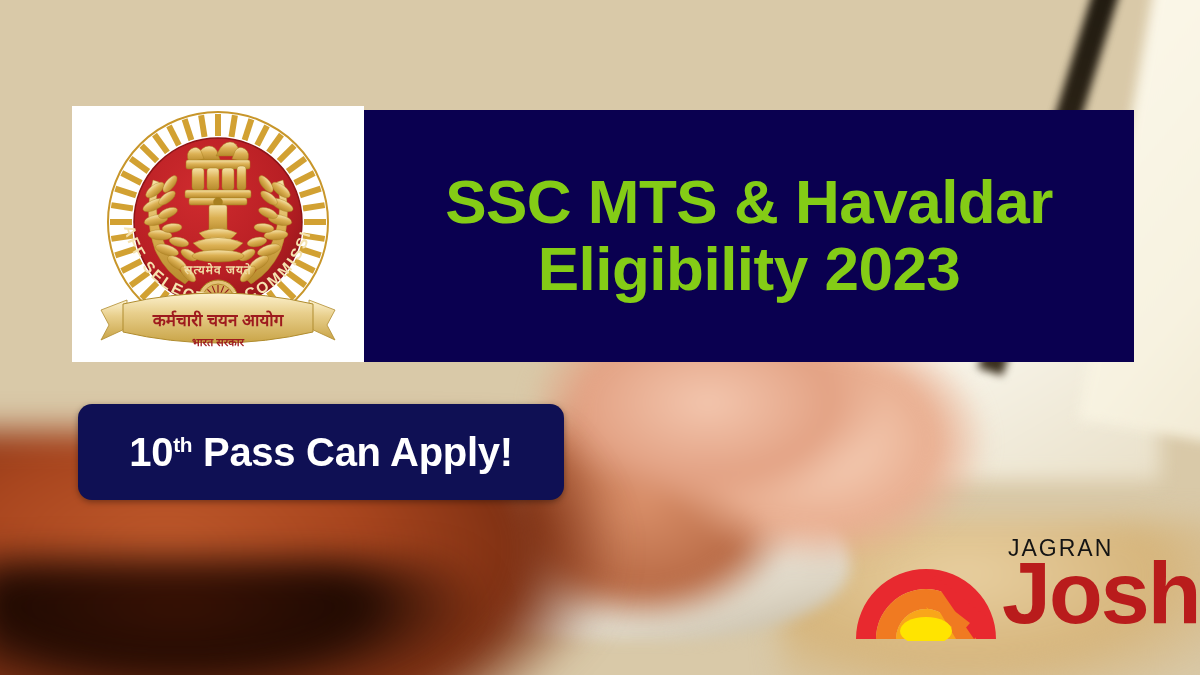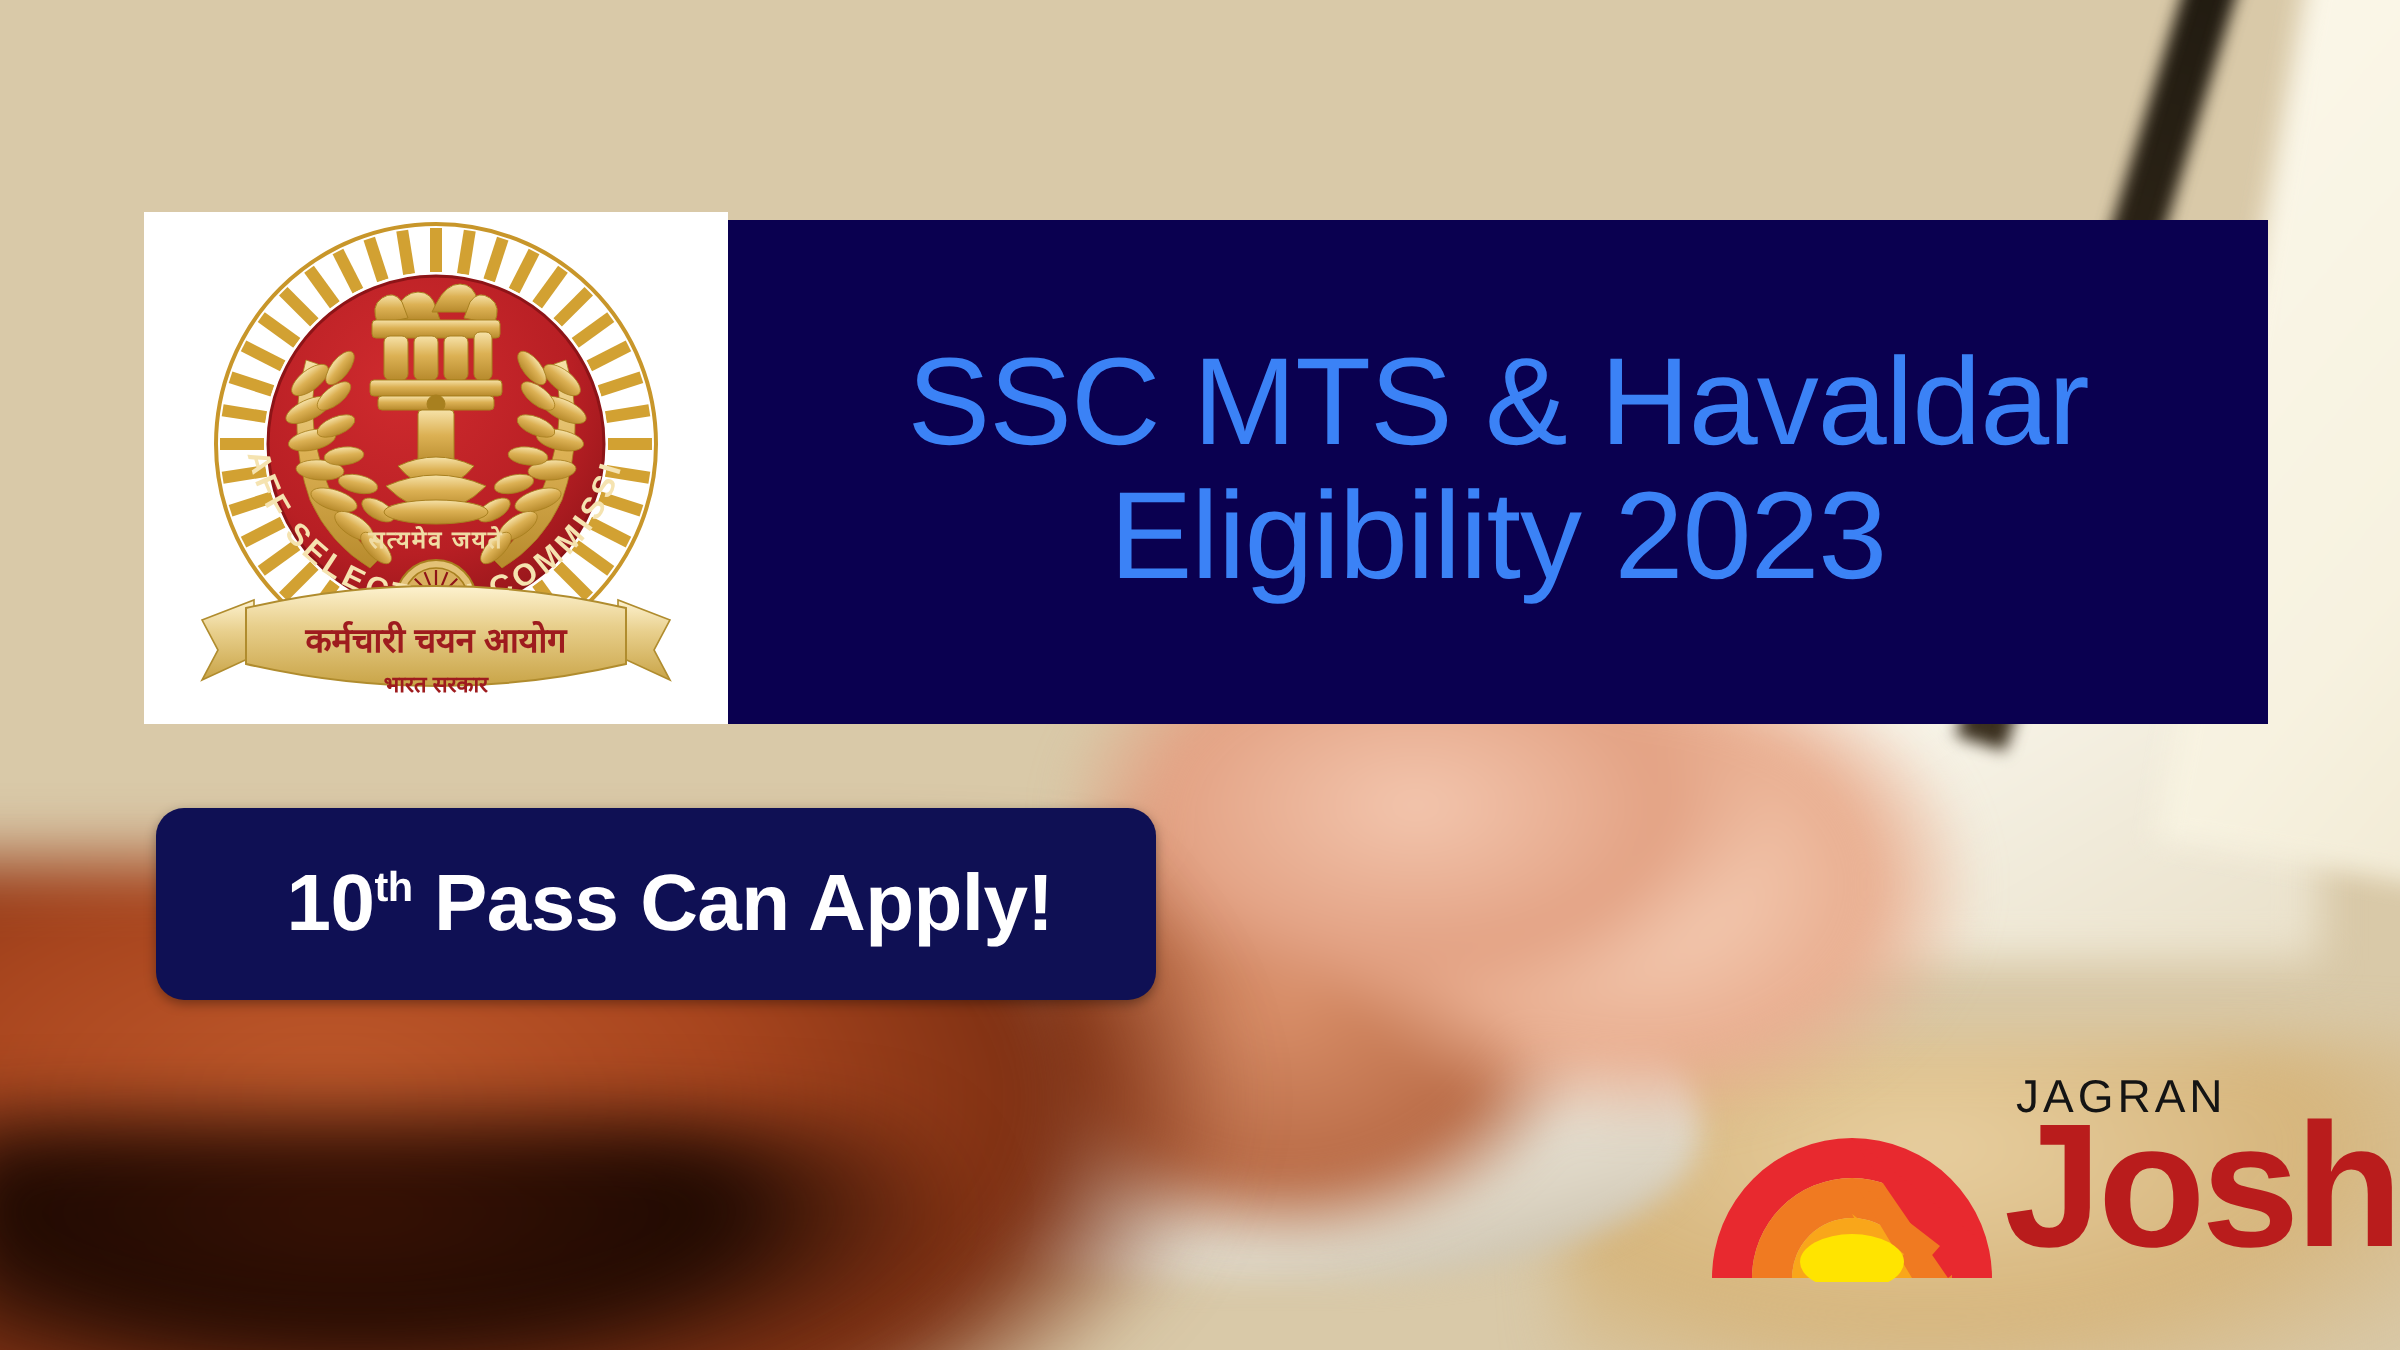--- a/index.html
+++ b/index.html
@@ -147,43 +147,42 @@
     top: 110px;
     width: 770px;
     height: 252px;
     background: #0a0050;
     display: flex;
     flex-direction: column;
     align-items: center;
     justify-content: center;
   }
   .title-line {
-    color: #3b82f6;
+    color: #84cc16;
     font-size: 62px;
-    font-weight: 400;
+    font-weight: 700;
     line-height: 1.08;
     letter-spacing: -0.5px;
     text-align: center;
     white-space: nowrap;
   }
 
   
   .subtitle-banner {
     position: absolute;
     left: 78px;
     top: 404px;
     width: 486px;
     height: 96px;
     background: #0f1054;
     border-radius: 14px;
     box-shadow: 0 2px 6px rgba(0,0,0,0.35);
     display: flex;
     align-items: center;
     justify-content: center;
-    padding-left: 14px;
   }
   .subtitle-text {
     color: #ffffff;
     font-size: 40px;
     font-weight: 700;
     letter-spacing: -0.3px;
     white-space: nowrap;
   }
   .subtitle-text sup {
     font-size: 0.52em;

